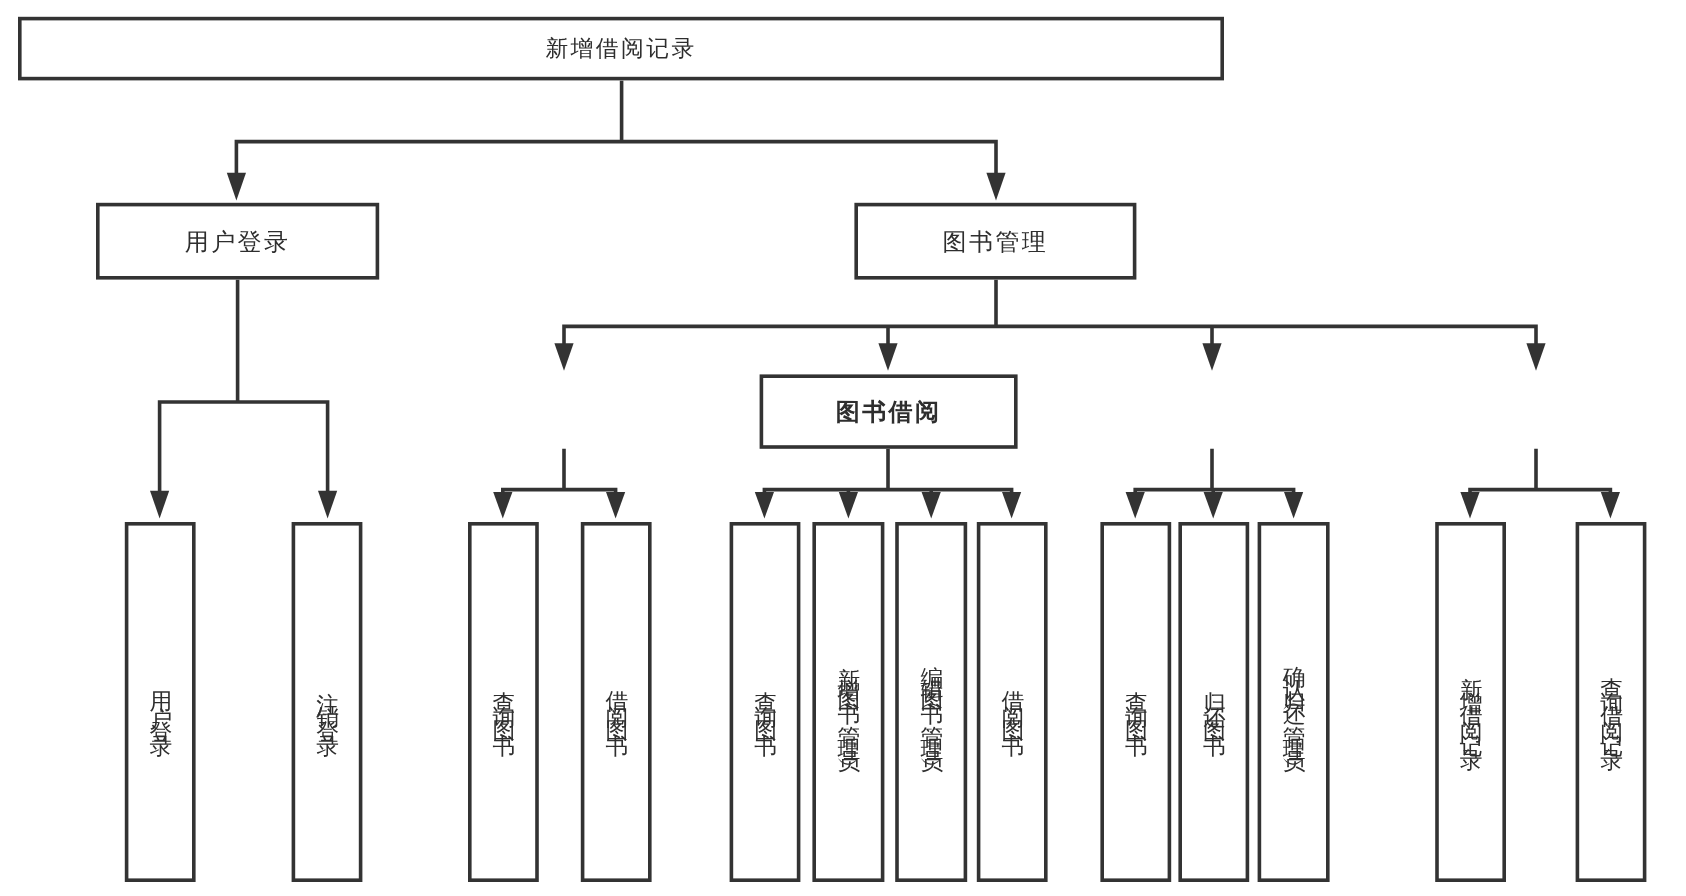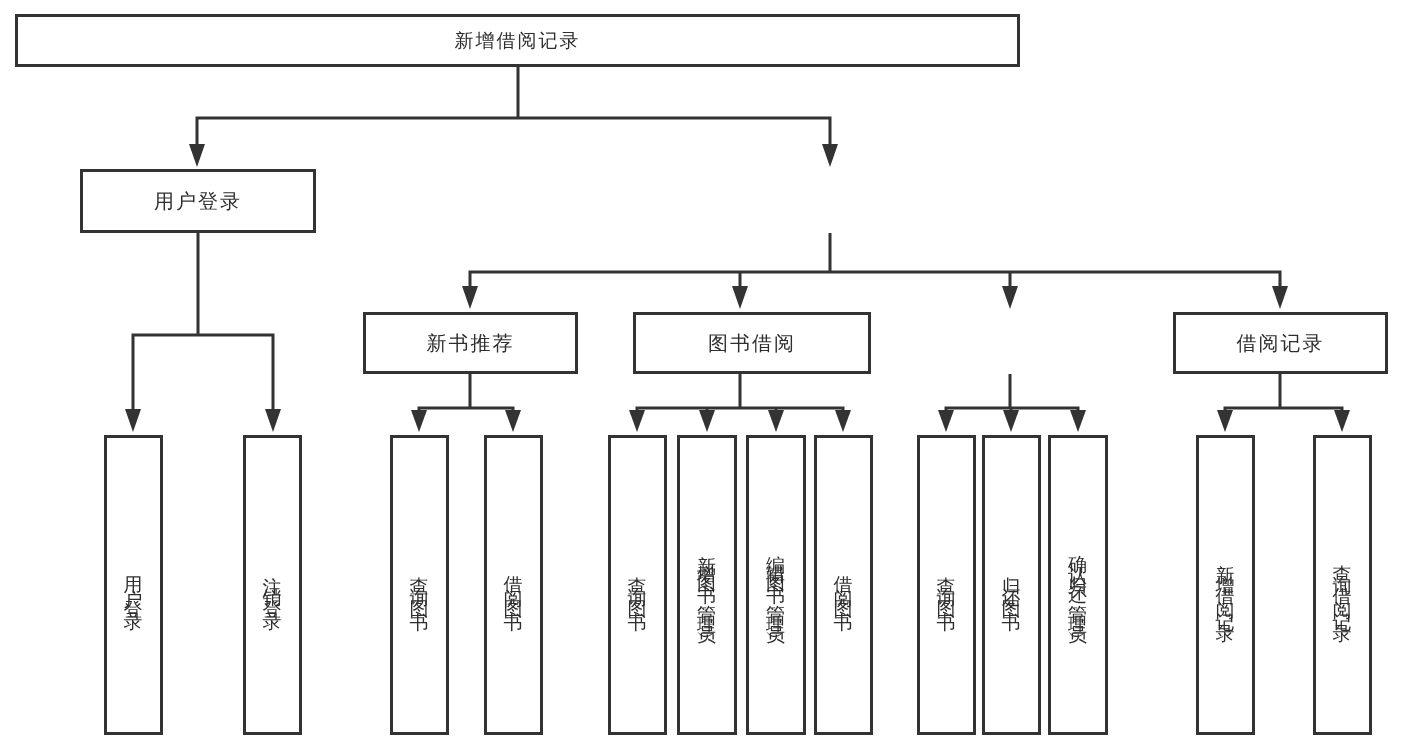--- a/index.html
+++ b/index.html
@@ -75,24 +75,23 @@
       <polygon points="1003,410 1019,410 1011,432"></polygon>
       <polygon points="1070,410 1086,410 1078,432"></polygon>
       <polygon points="1217,410 1233,410 1225,432"></polygon>
       <polygon points="1334,410 1350,410 1342,432"></polygon>
     </g>
   </svg>
 
   <div class="node" style="left:15px; top:14px; width:1005px; height:53px; font-size:19px;">新增借阅记录</div>
 
   <div class="node" style="left:80px; top:169px; width:236px; height:64px;">用户登录</div>
+  <div class="node" style="left:712px; top:169px; width:235px; height:64px;">图书管理</div>
 
-  <div class="node" style="left:363px; top:312px; width:215px; height:62px;">新书推荐</div>
-  <div class="node" style="left:633px; top:312px; width:238px; height:62px;">图书借阅</div>
-  <div class="node" style="left:1173px; top:312px; width:215px; height:62px;">借阅记录</div>
+  <div class="node" style="left:633px; top:312px; width:215px; height:62px;font-weight:bold;">图书借阅</div>
 
   <div class="node vnode" style="left:104px; top:435px; width:59px; height:300px;">用户登录</div>
   <div class="node vnode" style="left:243px; top:435px; width:59px; height:300px;">注销登录</div>
 
   <div class="node vnode" style="left:390px; top:435px; width:59px; height:300px;">查询图书</div>
   <div class="node vnode" style="left:484px; top:435px; width:59px; height:300px;">借阅图书</div>
 
   <div class="node vnode" style="left:608px; top:435px; width:59px; height:300px;">查询图书</div>
   <div class="node vnode" style="left:677px; top:435px; width:60px; height:300px; letter-spacing:10px;">新增图书（管理员）</div>
   <div class="node vnode" style="left:746px; top:435px; width:60px; height:300px; letter-spacing:10px;">编辑图书（管理员）</div>

